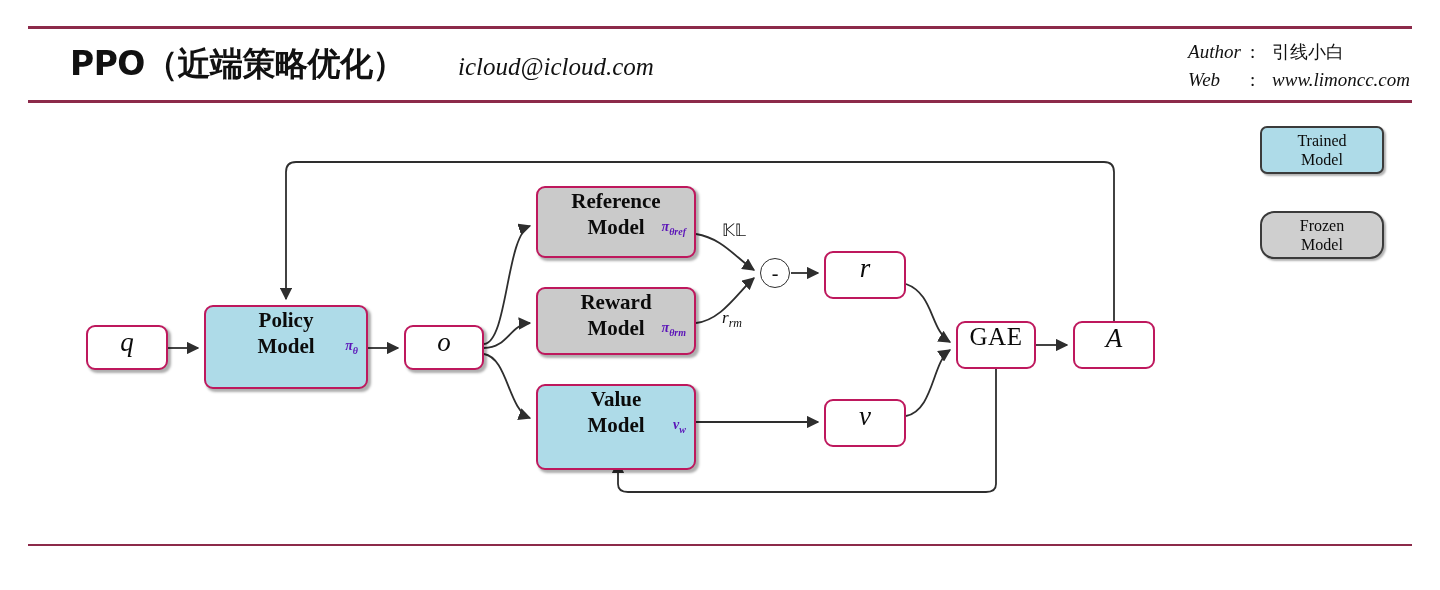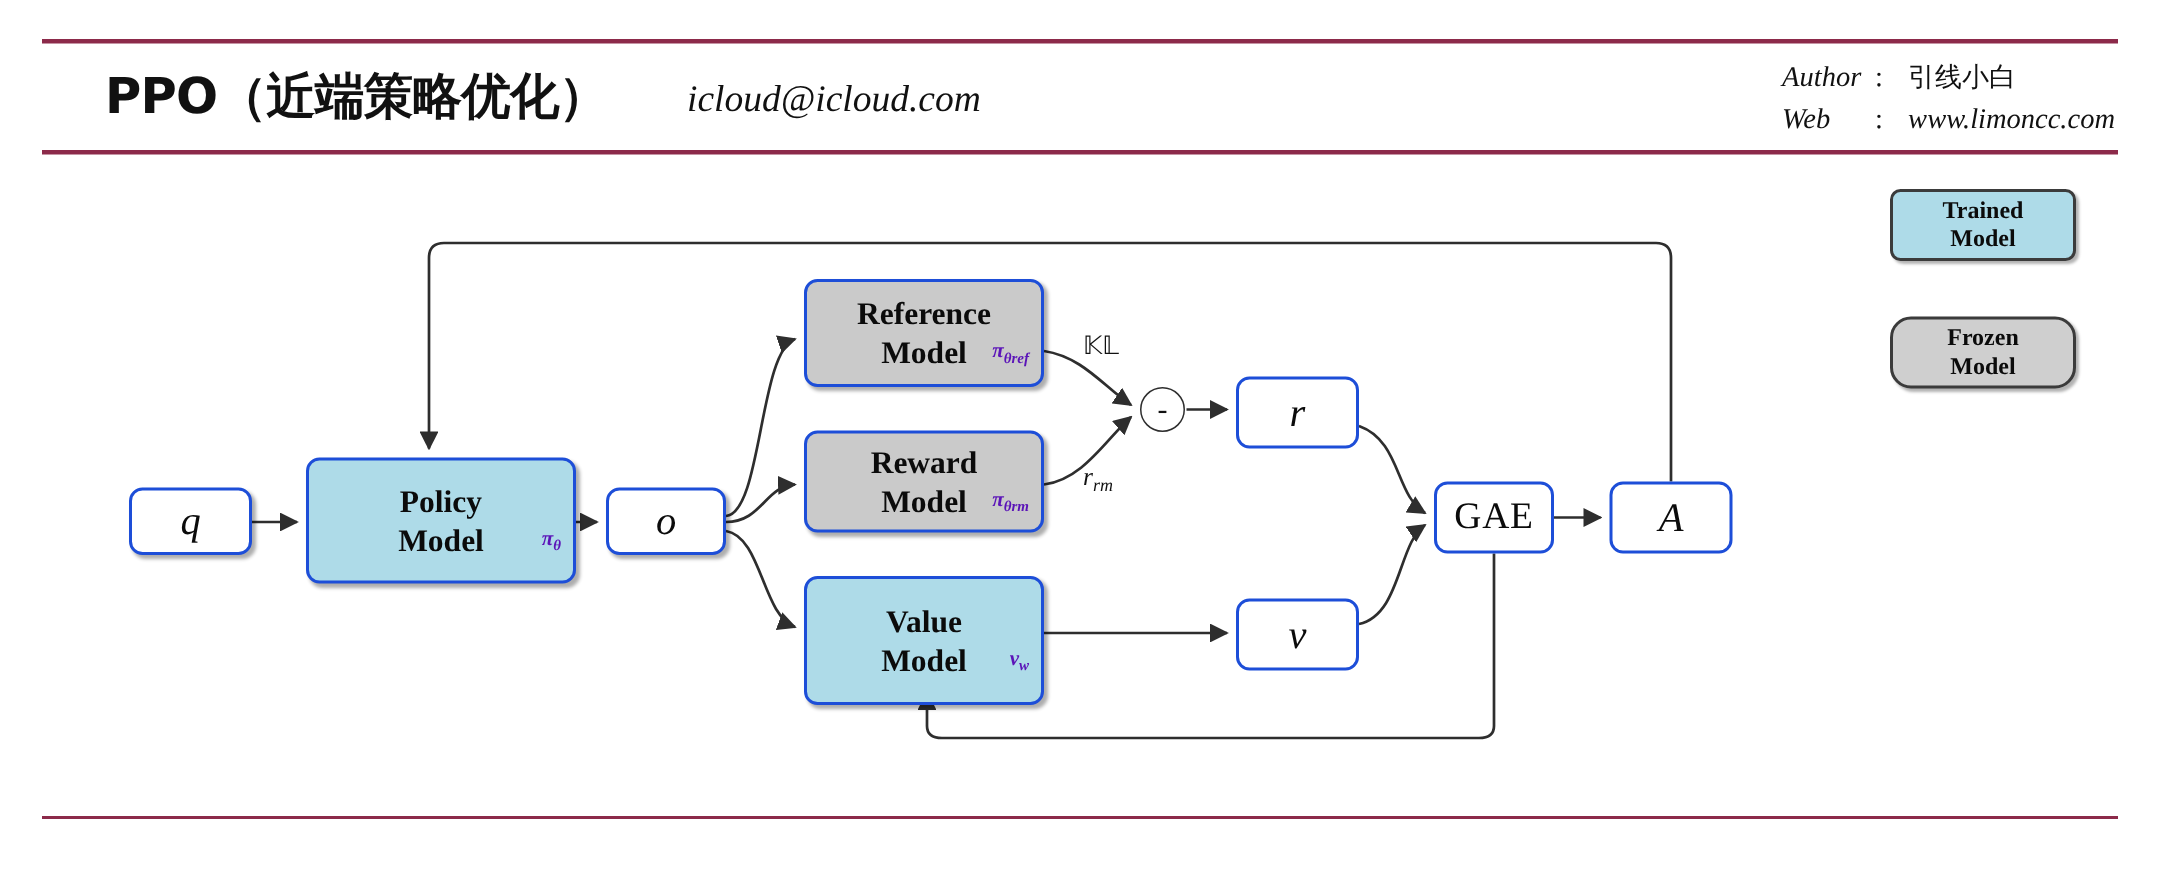--- a/index.html
+++ b/index.html
@@ -87,45 +87,45 @@
     width: 124px;
     height: 48px;
     border: 2px solid #3b3b3b;
     border-radius: 7px;
     box-sizing: border-box;
     display: flex;
     flex-direction: column;
     align-items: center;
     justify-content: center;
     font-family: "Liberation Serif", serif;
-    font-weight: bold;
+    font-weight: normal;
     font-size: 16px;
     line-height: 19px;
     color: #0b0b0b;
     box-shadow: 2px 2px 2px rgba(0,0,0,0.30);
   }
   #legend-trained { left: 1260px; top: 114px; background: #aedbe8; }
   #legend-frozen  { left: 1260px; top: 199px; background: #cfcfcf; border-radius: 14px; }
 
   
   #diagram {
     position: absolute;
     left: 0;
     top: 0;
     width: 1440px;
     height: 590px;
   }
   .node {
     position: absolute;
     box-sizing: border-box;
-    border: 2px solid #1d4ed8;
+    border: 2px solid #be185d;
     border-radius: 9px;
     background: #ffffff;
     display: flex;
-    align-items: center;
+    align-items: flex-start;
     justify-content: center;
     color: #0b0b0b;
   }
   .node.shadow { box-shadow: 2.5px 2.5px 2.5px rgba(0,0,0,0.32); }
   .node .stack {
     text-align: center;
     font-family: "Liberation Serif", serif;
     font-weight: bold;
     font-size: 21px;
     line-height: 26px;
@@ -155,21 +155,21 @@
   }
   .plain {
     font-family: "Liberation Serif", serif;
     font-size: 25px;
     font-weight: normal;
     letter-spacing: 0.5px;
   }
 
   
   #node-q        { left: 86px;  top: 313px; width: 82px;  height: 45px; }
-  #node-policy   { left: 204px; top: 293px; width: 180px; height: 84px;
+  #node-policy   { left: 204px; top: 293px; width: 164px; height: 84px;
                    background: #aedbe8; }
   #node-o        { left: 404px; top: 313px; width: 80px;  height: 45px; }
   #node-ref      { left: 536px; top: 174px; width: 160px; height: 72px;
                    background: #cacaca; }
   #node-reward   { left: 536px; top: 275px; width: 160px; height: 68px;
                    background: #cacaca; }
   #node-value    { left: 536px; top: 372px; width: 160px; height: 86px;
                    background: #aedbe8; }
   #node-r        { left: 824px; top: 239px; width: 82px;  height: 48px; }
   #node-v        { left: 824px; top: 387px; width: 82px;  height: 48px; }

